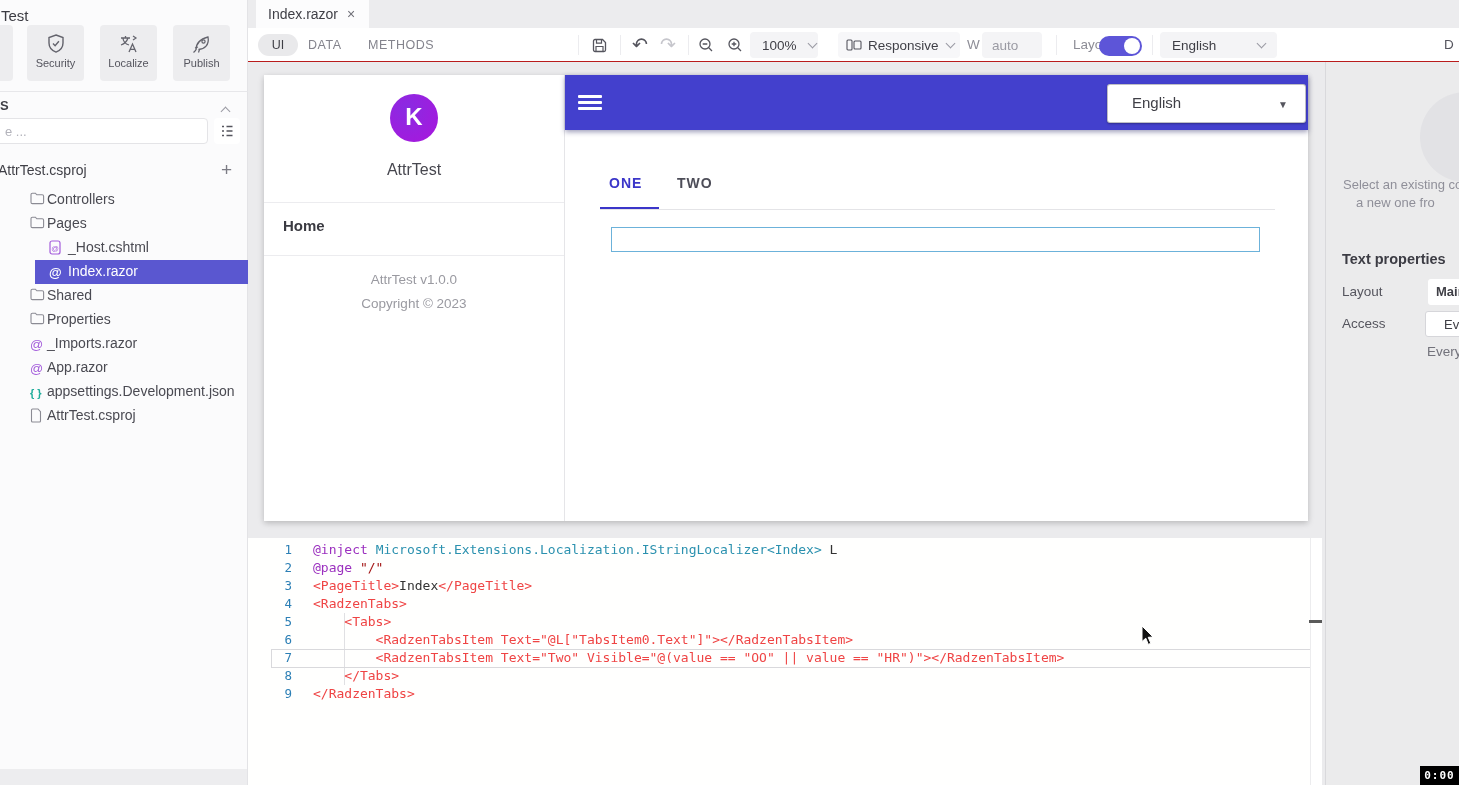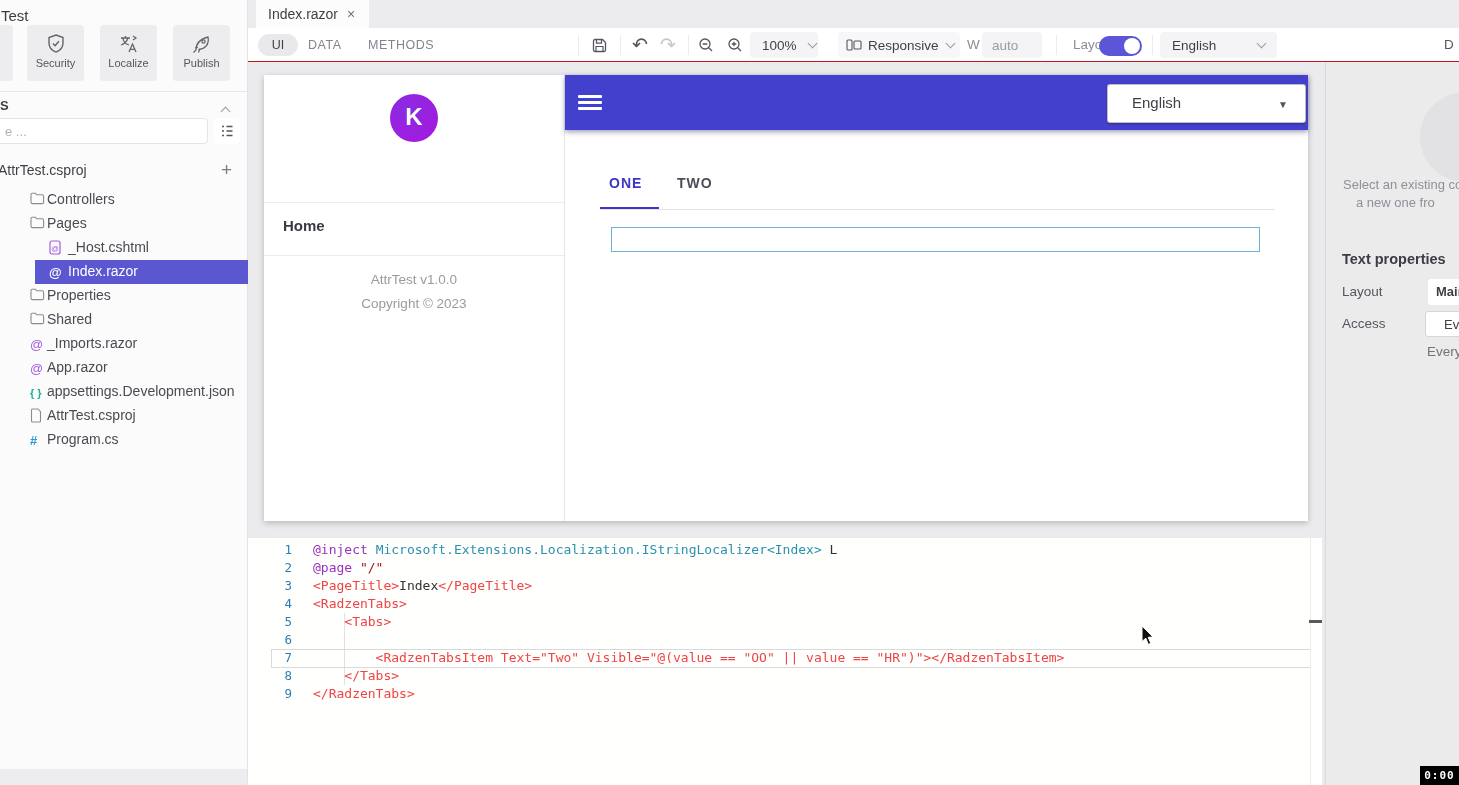--- a/index.html
+++ b/index.html
@@ -247,58 +247,55 @@
           <span class="tlabel">_Host.cshtml</span>
         </div>
         <div class="trow lvl1 sel">
           <span class="ticon"><span class="gAt">@</span></span>
           <span class="tlabel">Index.razor</span>
         </div>
         <div class="trow lvl0">
           <span class="ticon"><svg width="15" height="13" viewBox="0 0 15 13">
               <path d="M1 2.6c0-.8.6-1.4 1.4-1.4h3l1.4 1.6h5.4c.8 0 1.4.6 1.4 1.4v6c0 .8-.6 1.4-1.4 1.4H2.4c-.8 0-1.4-.6-1.4-1.4z" fill="none" stroke="#8b8b94" stroke-width="1.1"></path>
             </svg></span>
-          <span class="tlabel">Properties</span>
+          <span class="tlabel">Shared</span>
         </div>
         <div class="trow lvl0">
           <span class="ticon"><svg width="15" height="13" viewBox="0 0 15 13">
               <path d="M1 2.6c0-.8.6-1.4 1.4-1.4h3l1.4 1.6h5.4c.8 0 1.4.6 1.4 1.4v6c0 .8-.6 1.4-1.4 1.4H2.4c-.8 0-1.4-.6-1.4-1.4z" fill="none" stroke="#8b8b94" stroke-width="1.1"></path>
             </svg></span>
-          <span class="tlabel">Shared</span>
+          <span class="tlabel">Properties</span>
         </div>
         <div class="trow lvl0">
           <span class="ticon"><span class="gAt">@</span></span>
           <span class="tlabel">_Imports.razor</span>
         </div>
         <div class="trow lvl0">
           <span class="ticon"><span class="gAt">@</span></span>
           <span class="tlabel">App.razor</span>
         </div>
         <div class="trow lvl0">
           <span class="ticon"><span class="gJson">{&nbsp;}</span></span>
           <span class="tlabel">appsettings.Development.json</span>
         </div>
         <div class="trow lvl0">
           <span class="ticon"><svg width="12" height="15" viewBox="0 0 12 15">
               <path d="M1.5 2c0-.6.4-1 1-1H8l2.5 2.7V13c0 .6-.4 1-1 1h-7c-.6 0-1-.4-1-1z" fill="none" stroke="#8b8b94" stroke-width="1.1"></path>
             </svg></span>
           <span class="tlabel">AttrTest.csproj</span>
-        </div>
-        <div class="trow lvl0">
-          <span class="ticon"><span class="gCs">#</span></span>
-          <span class="tlabel">Program.cs</span>
         </div>
       </div>
     <div class="sb-bottom"></div>
   </div>
 
   <div class="designer">
     <div class="canvas">
       <div class="app-sb">
         <div class="logo">K</div>
+        <div class="app-name">AttrTest</div>
         <div class="sb-div" style="top:127px"></div>
         <div class="nav-home">Home</div>
         <div class="sb-div" style="top:180px"></div>
         <div class="app-ver">AttrTest v1.0.0</div>
         <div class="app-copy">Copyright © 2023</div>
       </div>
       <div class="app-main">
         <div class="app-header">
           <div class="burger">
               <div></div>
@@ -332,21 +329,21 @@
   </div>
 
   <div class="editor">
     <div class="indent-guide"></div>
     <div class="code-lines" id="code-lines">
         <div class="cl-row"><span class="ln">1</span><span class="code"><span class="tok-kw">@inject </span><span class="tok-type">Microsoft.Extensions.Localization.IStringLocalizer&lt;Index&gt;</span><span class="tok-plain"> L</span></span></div>
         <div class="cl-row"><span class="ln">2</span><span class="code"><span class="tok-kw">@page </span><span class="tok-str">"/"</span></span></div>
         <div class="cl-row"><span class="ln">3</span><span class="code"><span class="tok-tag">&lt;PageTitle&gt;</span><span class="tok-plain">Index</span><span class="tok-tag">&lt;/PageTitle&gt;</span></span></div>
         <div class="cl-row"><span class="ln">4</span><span class="code"><span class="tok-tag">&lt;RadzenTabs&gt;</span></span></div>
         <div class="cl-row"><span class="ln">5</span><span class="code"><span class="tok-tag">    &lt;Tabs&gt;</span></span></div>
-        <div class="cl-row"><span class="ln">6</span></div>
+        <div class="cl-row"><span class="ln">6</span><span class="code"><span class="tok-tag">        &lt;RadzenTabsItem Text="@L["TabsItem0.Text"]"&gt;&lt;/RadzenTabsItem&gt;</span></span></div>
         <div class="cl-row current"><span class="ln">7</span><span class="code"><span class="tok-tag">        &lt;RadzenTabsItem Text="Two" Visible="@(value == "OO" || value == "HR")"&gt;&lt;/RadzenTabsItem&gt;</span></span></div>
         <div class="cl-row"><span class="ln">8</span><span class="code"><span class="tok-tag">    &lt;/Tabs&gt;</span></span></div>
         <div class="cl-row"><span class="ln">9</span><span class="code"><span class="tok-tag">&lt;/RadzenTabs&gt;</span></span></div>
       </div>
     <div class="cur-line"></div>
     <div class="ed-scroll"></div>
     <div class="ed-mark"></div>
   </div>
 
   <svg class="cursor" viewBox="0 0 14 20">

